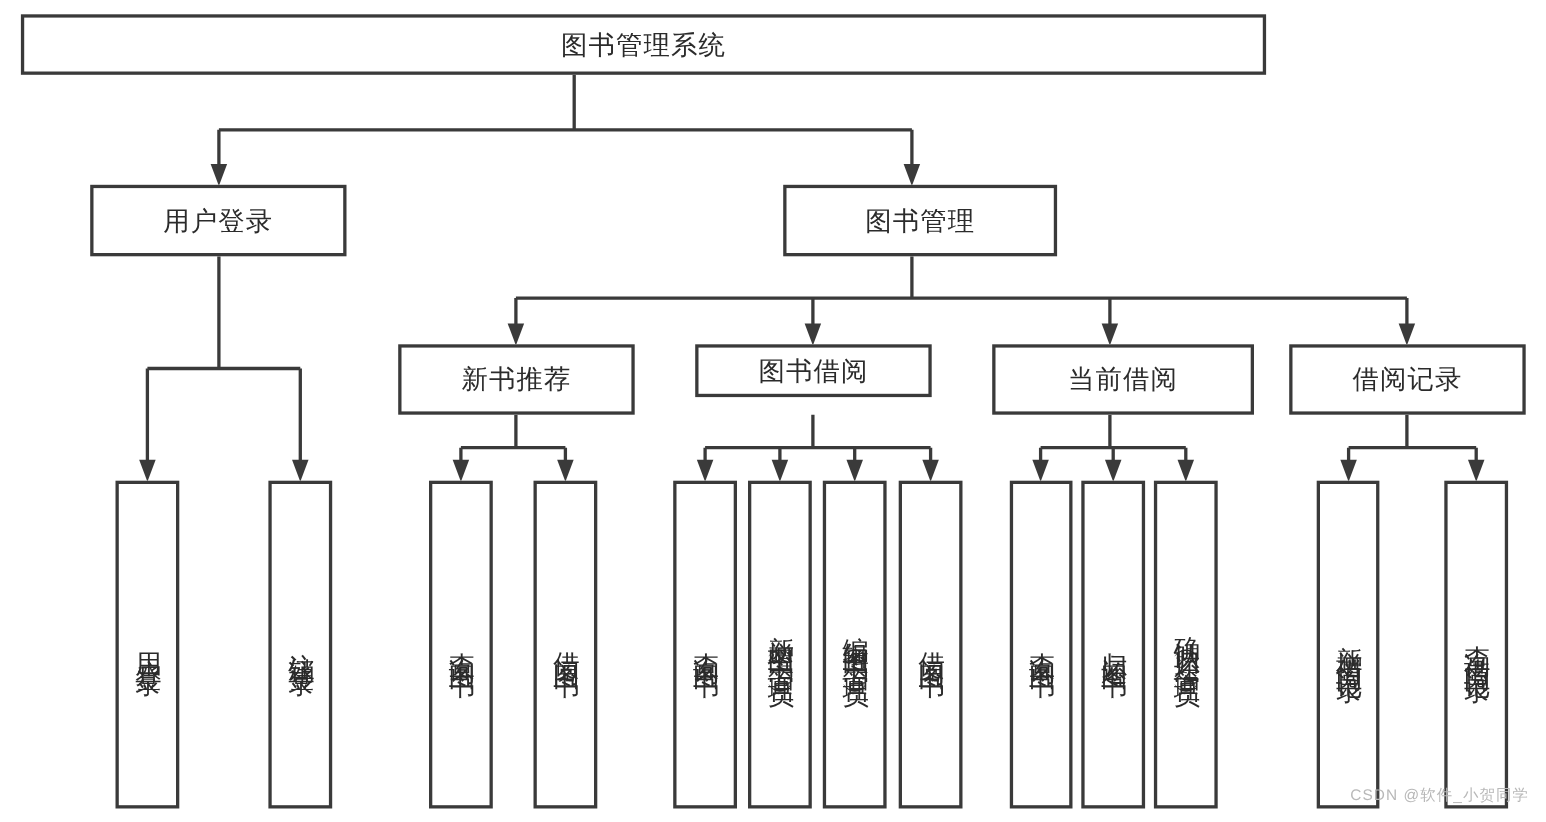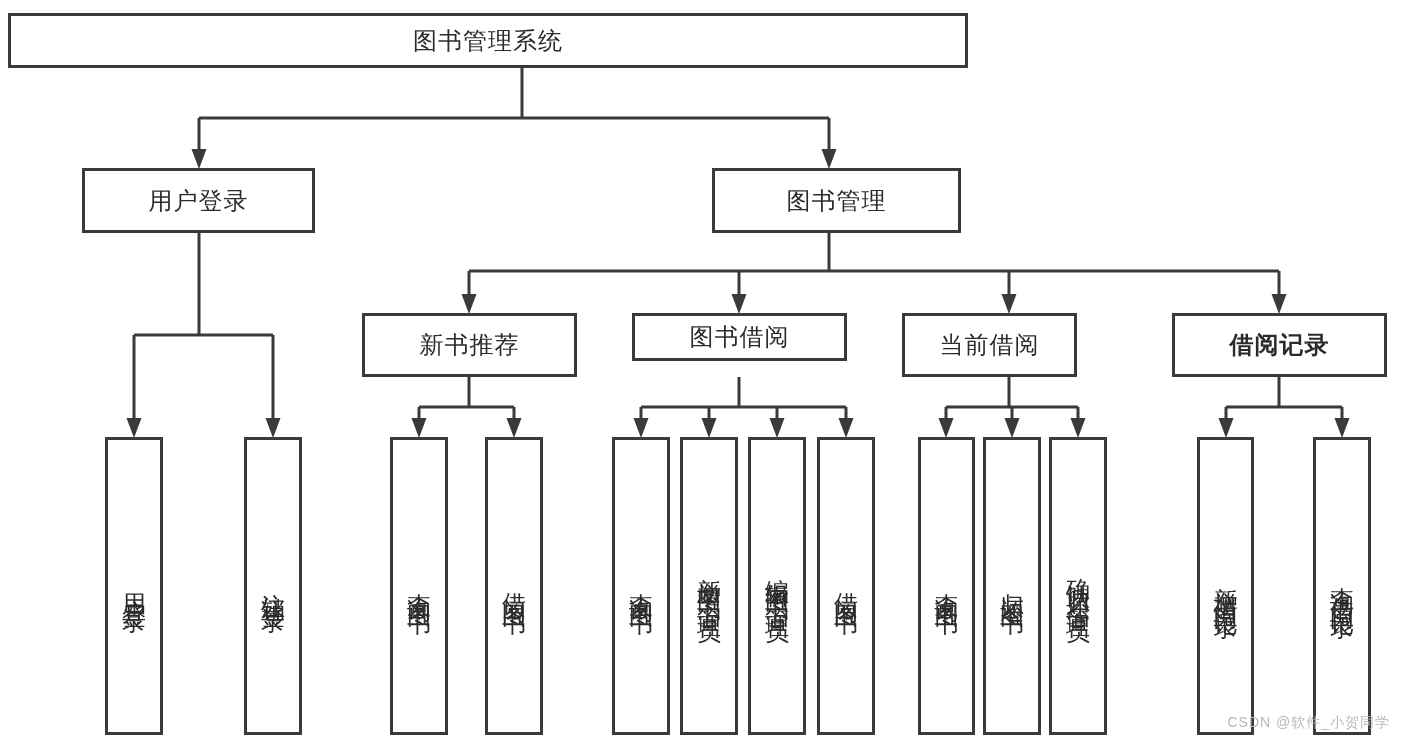--- a/index.html
+++ b/index.html
@@ -74,29 +74,29 @@
       <polygon points="701.5,418 716.5,418 709,438" fill="#3a3a3a"></polygon>
       <polygon points="769.5,418 784.5,418 777,438" fill="#3a3a3a"></polygon>
       <polygon points="838.5,418 853.5,418 846,438" fill="#3a3a3a"></polygon>
       <polygon points="938.5,418 953.5,418 946,438" fill="#3a3a3a"></polygon>
       <polygon points="1004.5,418 1019.5,418 1012,438" fill="#3a3a3a"></polygon>
       <polygon points="1070.5,418 1085.5,418 1078,438" fill="#3a3a3a"></polygon>
       <polygon points="1218.5,418 1233.5,418 1226,438" fill="#3a3a3a"></polygon>
       <polygon points="1334.5,418 1349.5,418 1342,438" fill="#3a3a3a"></polygon>
     </svg>
 
-  <div class="node" style="left:8px; top:13px; width:960px; height:55px;">图书管理系统</div>
+  <div class="node" style="left:19px; top:13px; width:1132px; height:55px;">图书管理系统</div>
 
   <div class="node" style="left:82px; top:168px; width:233px; height:65px;">用户登录</div>
   <div class="node" style="left:712px; top:168px; width:249px; height:65px;">图书管理</div>
 
   <div class="node" style="left:362px; top:313px; width:215px; height:64px;">新书推荐</div>
   <div class="node" style="left:632px; top:313px; width:215px; height:48px;">图书借阅</div>
-  <div class="node" style="left:902px; top:313px; width:175px; height:64px;text-align:right;">当前借阅</div>
-  <div class="node" style="left:1172px; top:313px; width:215px; height:64px;font-weight:bold;">借阅记录</div>
+  <div class="node" style="left:902px; top:313px; width:238px; height:64px;text-align:right;">当前借阅</div>
+  <div class="node" style="left:1172px; top:313px; width:215px; height:64px;">借阅记录</div>
 
   <div class="node leaf" style="left:105px; top:437px; width:58px; height:298px;">
     <span class="vtext">用户登录</span>
   </div>
   <div class="node leaf" style="left:244px; top:437px; width:58px; height:298px;">
     <span class="vtext">注销登录</span>
   </div>
 
   <div class="node leaf" style="left:390px; top:437px; width:58px; height:298px;">
     <span class="vtext">查询图书</span>

